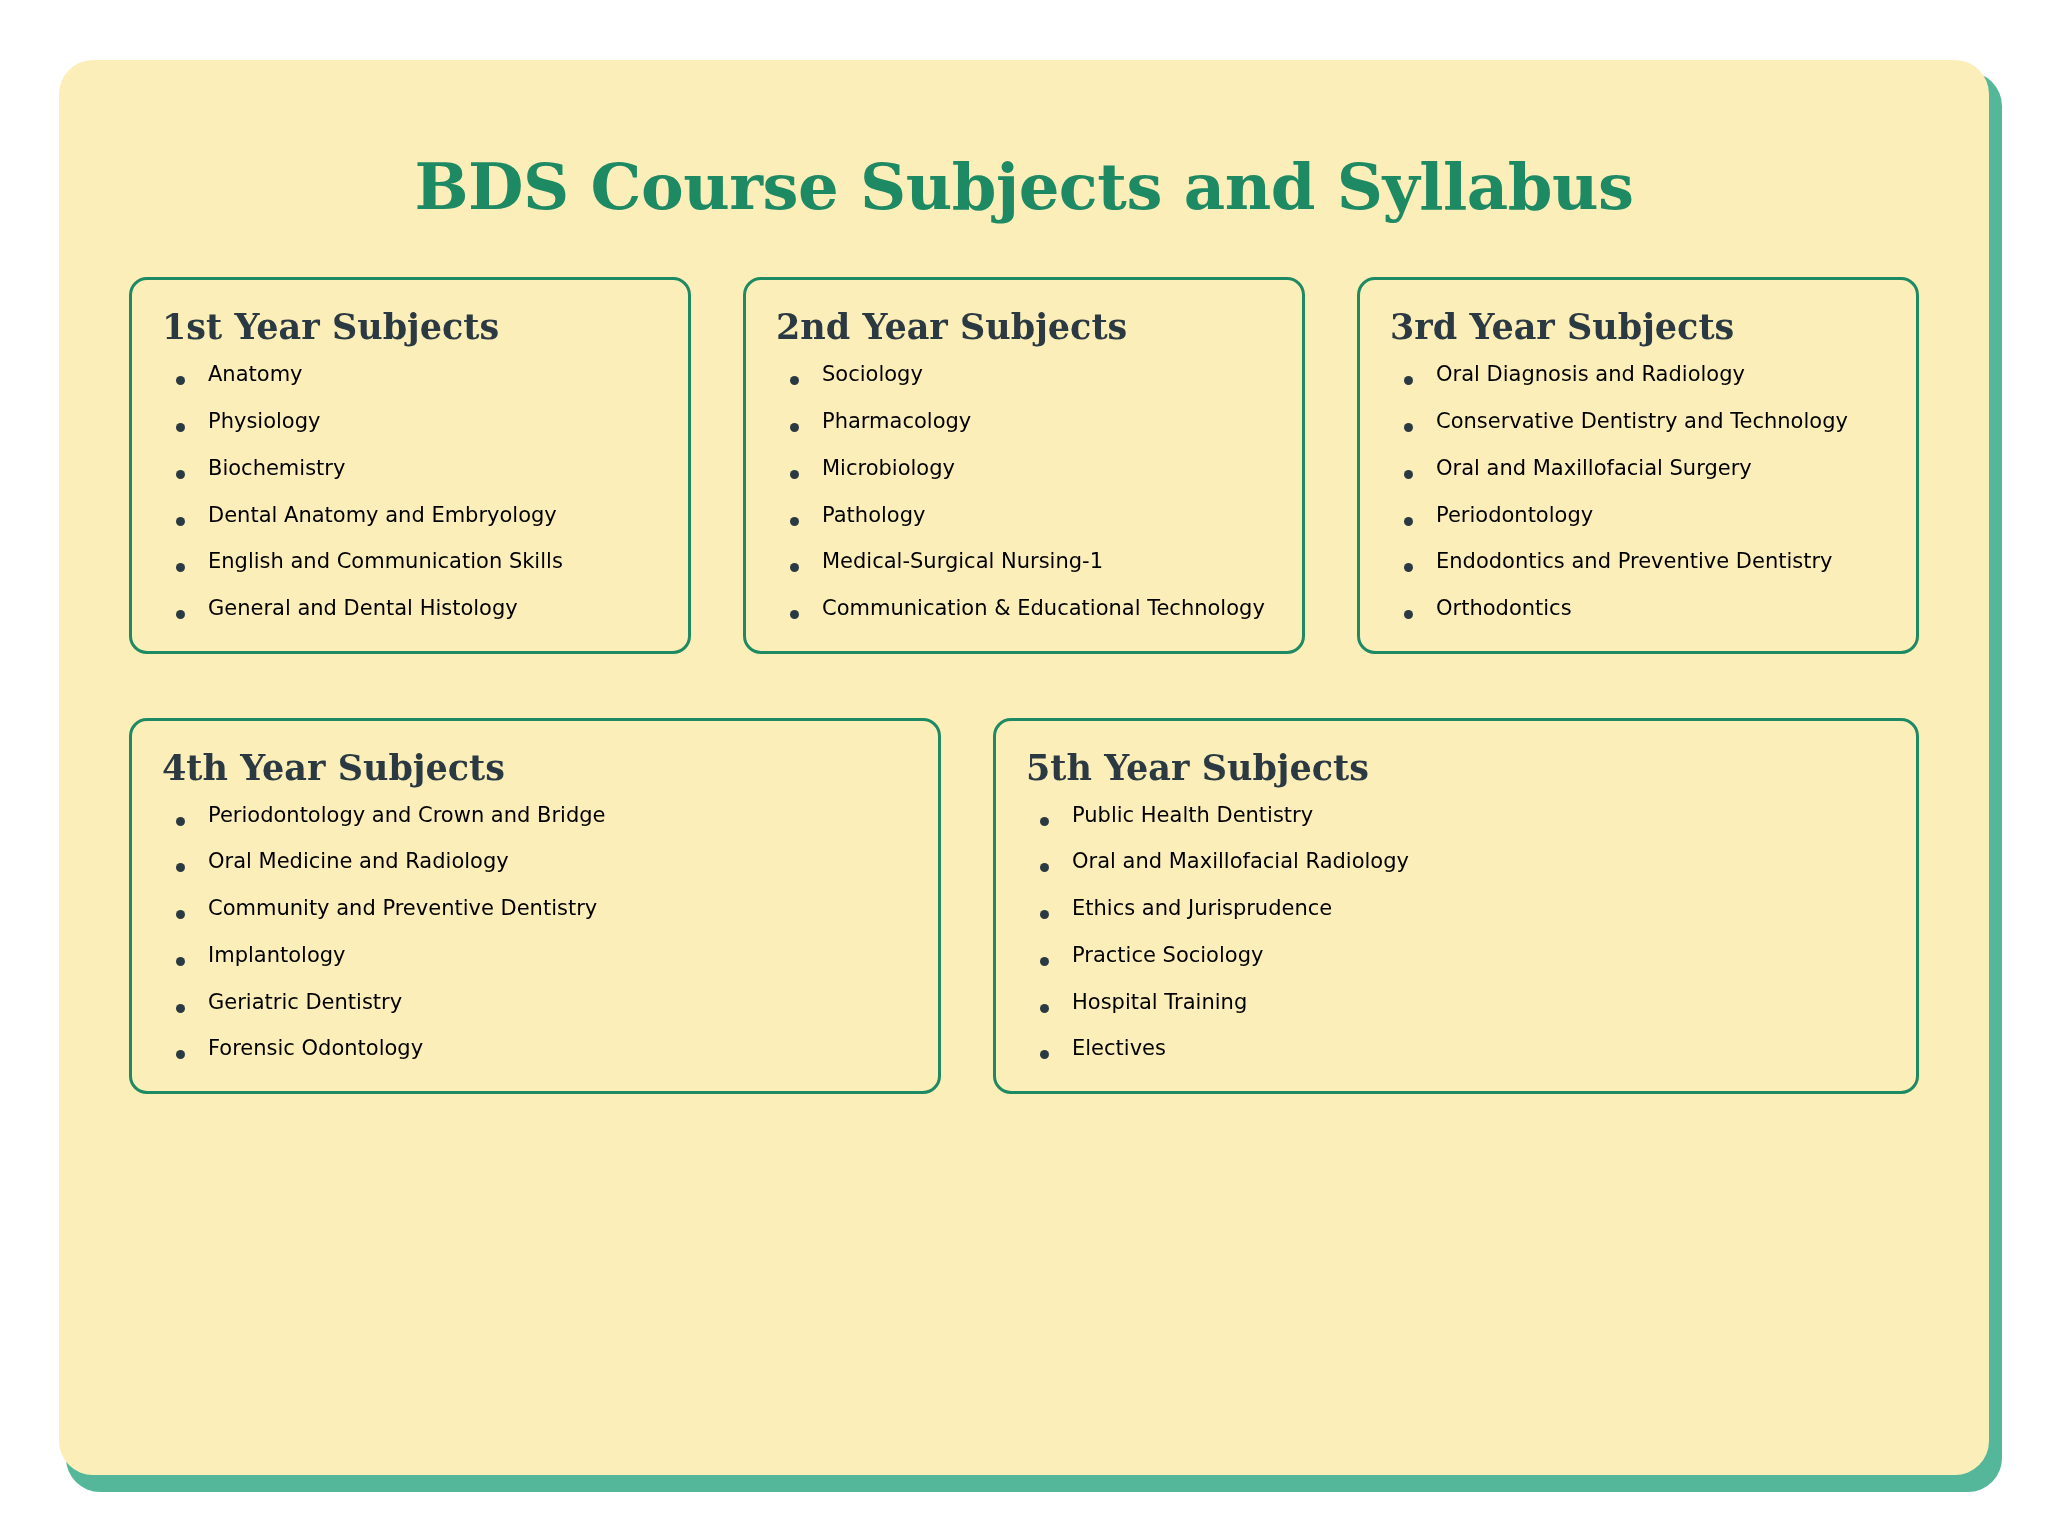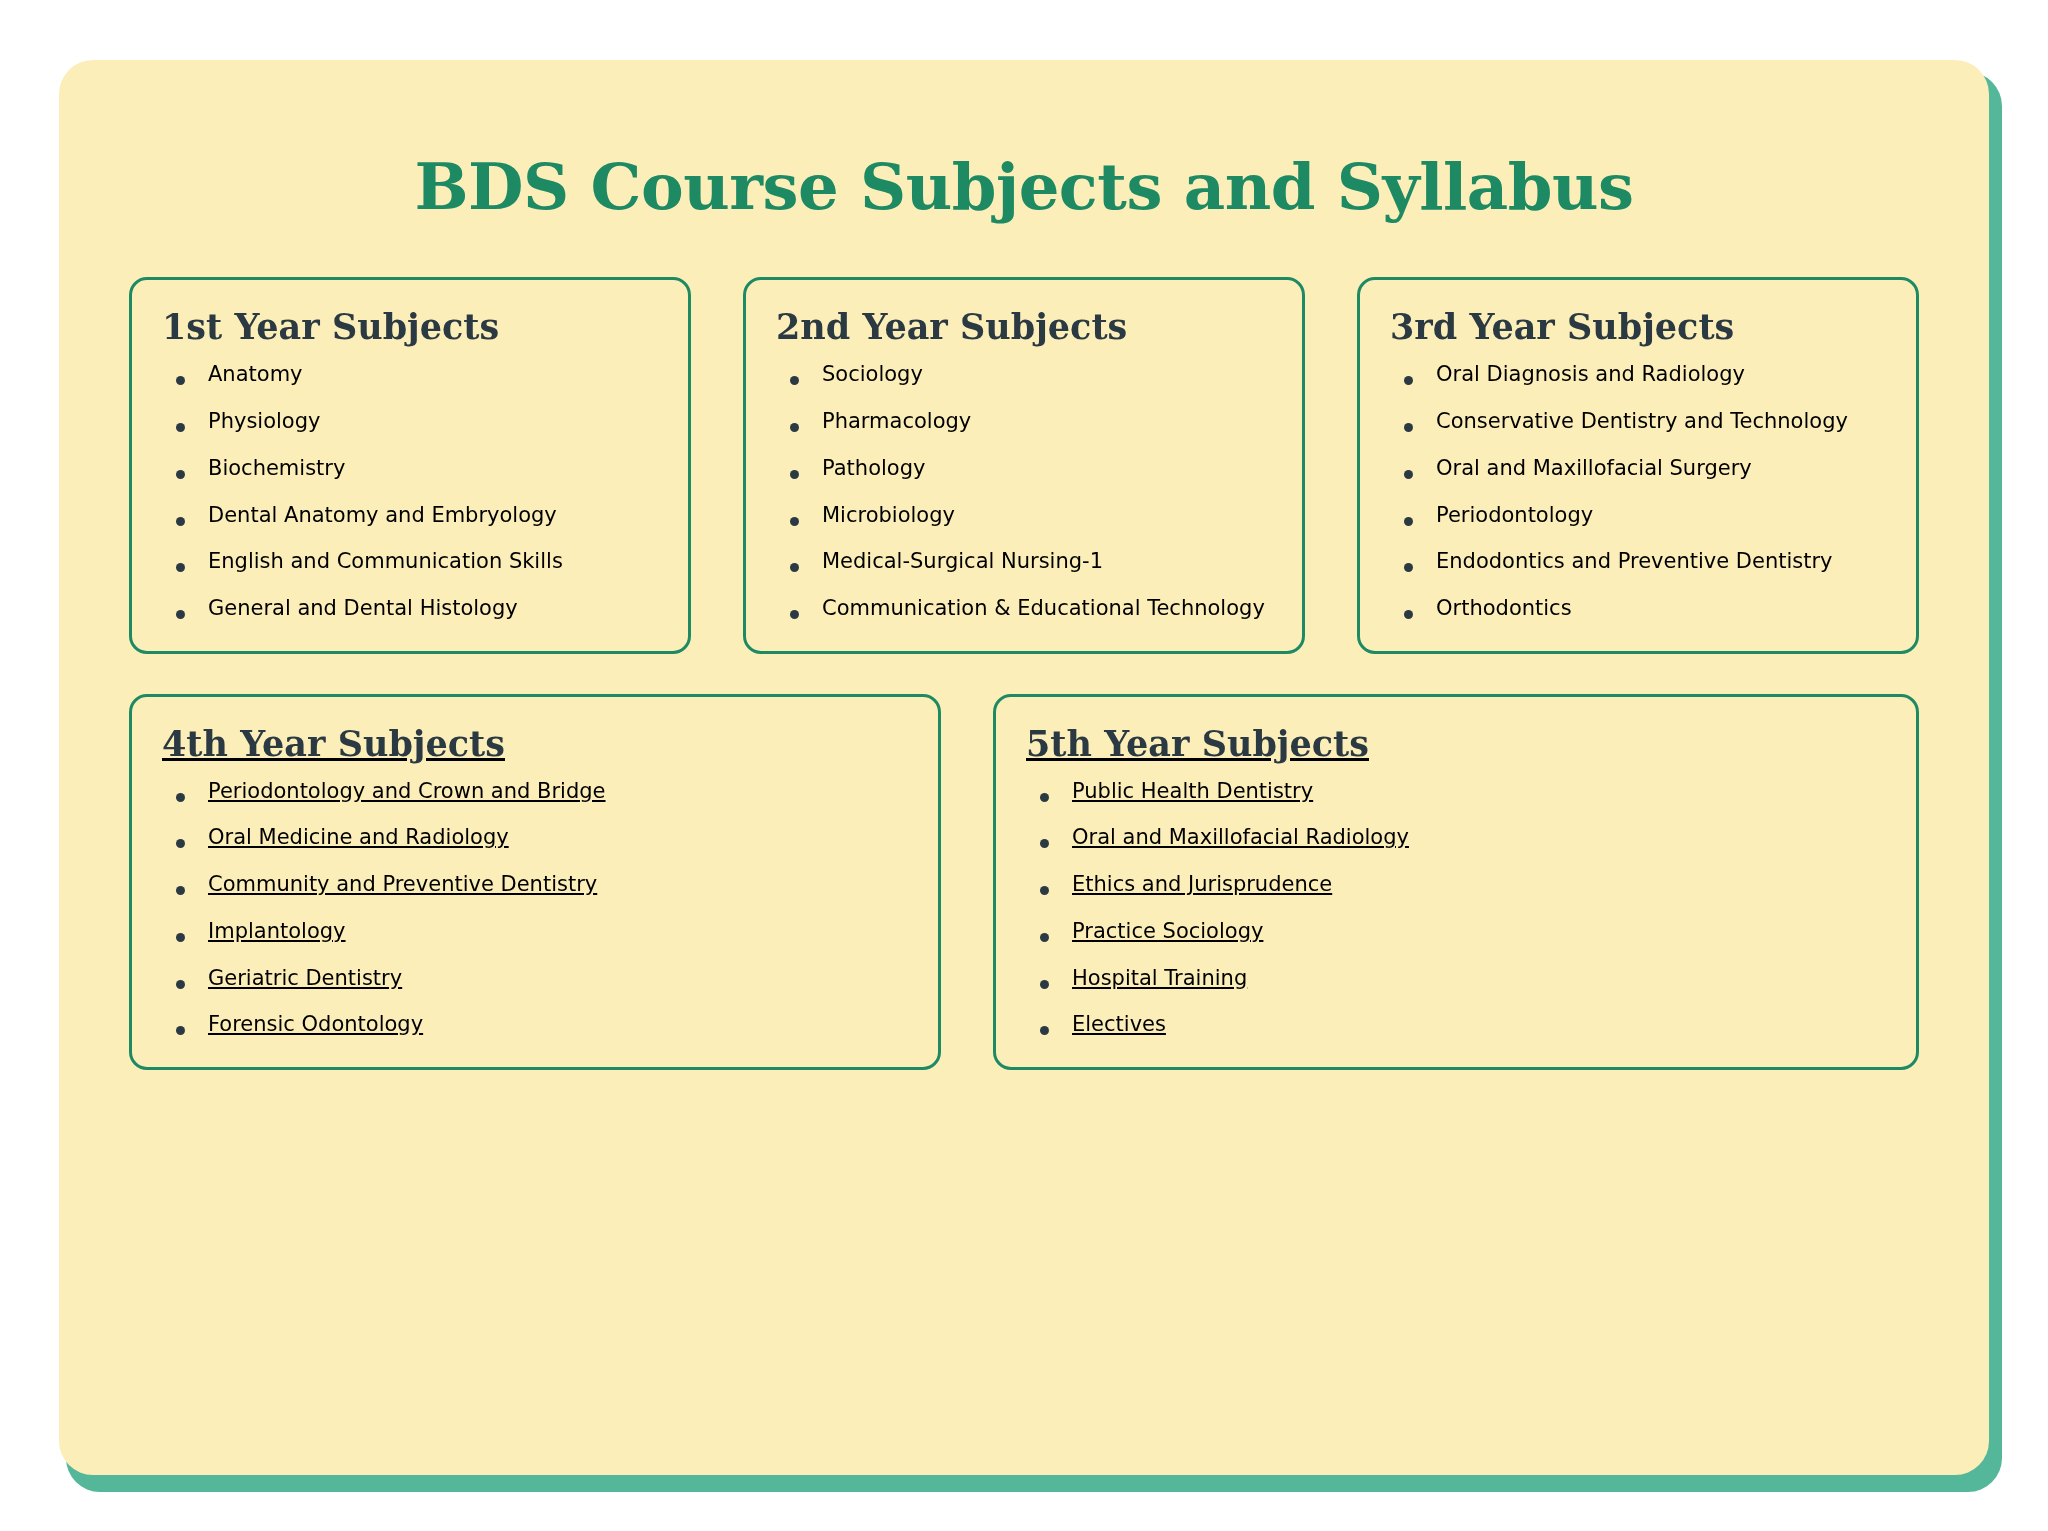--- a/index.html
+++ b/index.html
@@ -57,21 +57,21 @@
 
   .row {
     display: flex;
     gap: 52px;
     margin-top: 55px;
     align-items: stretch;
   }
 
   .row-top > .panel { flex: 1 1 0; }
 
-  .row-bottom { margin-top: 40px; text-decoration: underline; }
+  .row-bottom { margin-top: 64px; }
   .row-bottom .panel-4 { flex: 0 0 812px; }
   .row-bottom .panel-5 { flex: 1 1 0; }
 
   .panel {
     border: 3px solid #1e8a63;
     border-radius: 18px;
     background: #fceeb9;
     box-sizing: border-box;
     padding: 26px 30px 28px 30px;
   }
@@ -133,22 +133,22 @@
           <li><span class="bullet"></span><span>English and Communication Skills</span></li>
           <li><span class="bullet"></span><span>General and Dental Histology</span></li>
         </ul>
       </div>
 
       <div class="panel panel-2">
         <div class="panel-title">2nd Year Subjects</div>
         <ul class="subject-list">
           <li><span class="bullet"></span><span>Sociology</span></li>
           <li><span class="bullet"></span><span>Pharmacology</span></li>
+          <li><span class="bullet"></span><span>Microbiology</span></li>
           <li><span class="bullet"></span><span>Pathology</span></li>
-          <li><span class="bullet"></span><span>Microbiology</span></li>
           <li><span class="bullet"></span><span>Medical-Surgical Nursing-1</span></li>
           <li><span class="bullet"></span><span>Communication &amp; Educational Technology</span></li>
         </ul>
       </div>
 
       <div class="panel panel-3">
         <div class="panel-title">3rd Year Subjects</div>
         <ul class="subject-list">
           <li><span class="bullet"></span><span>Oral Diagnosis and Radiology</span></li>
           <li><span class="bullet"></span><span>Conservative Dentistry and Technology</span></li>

